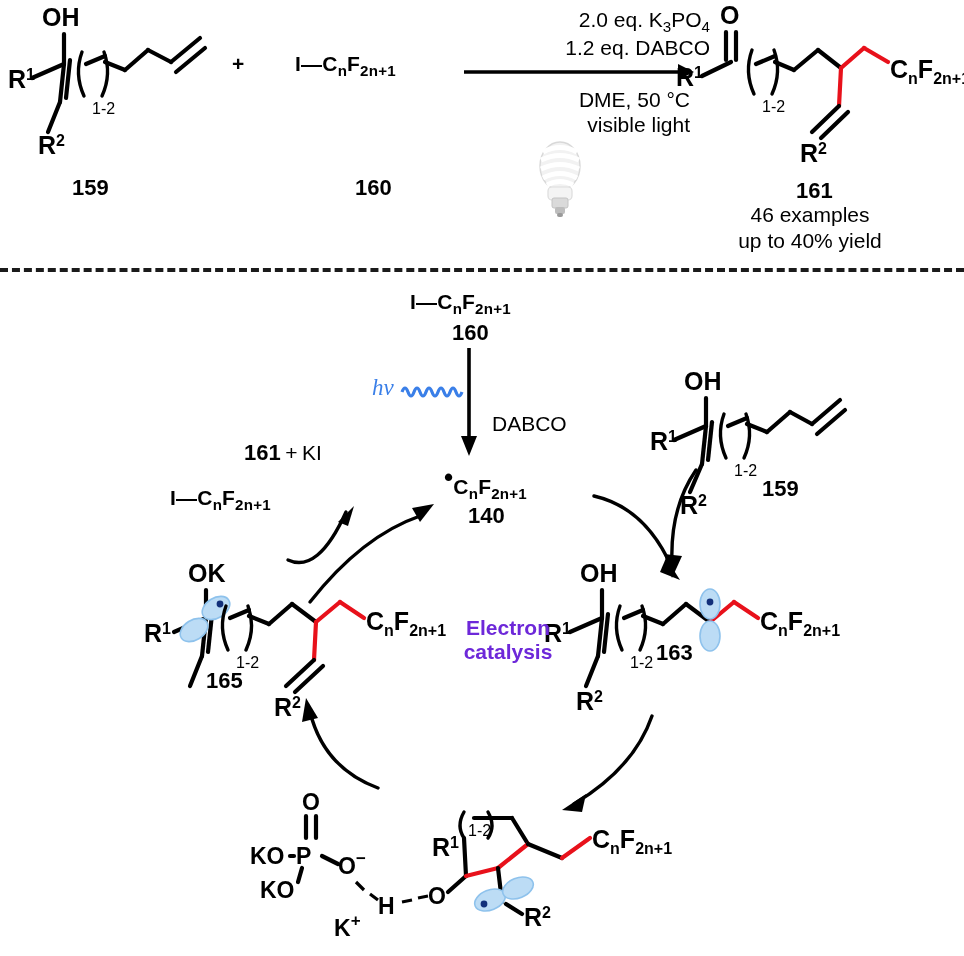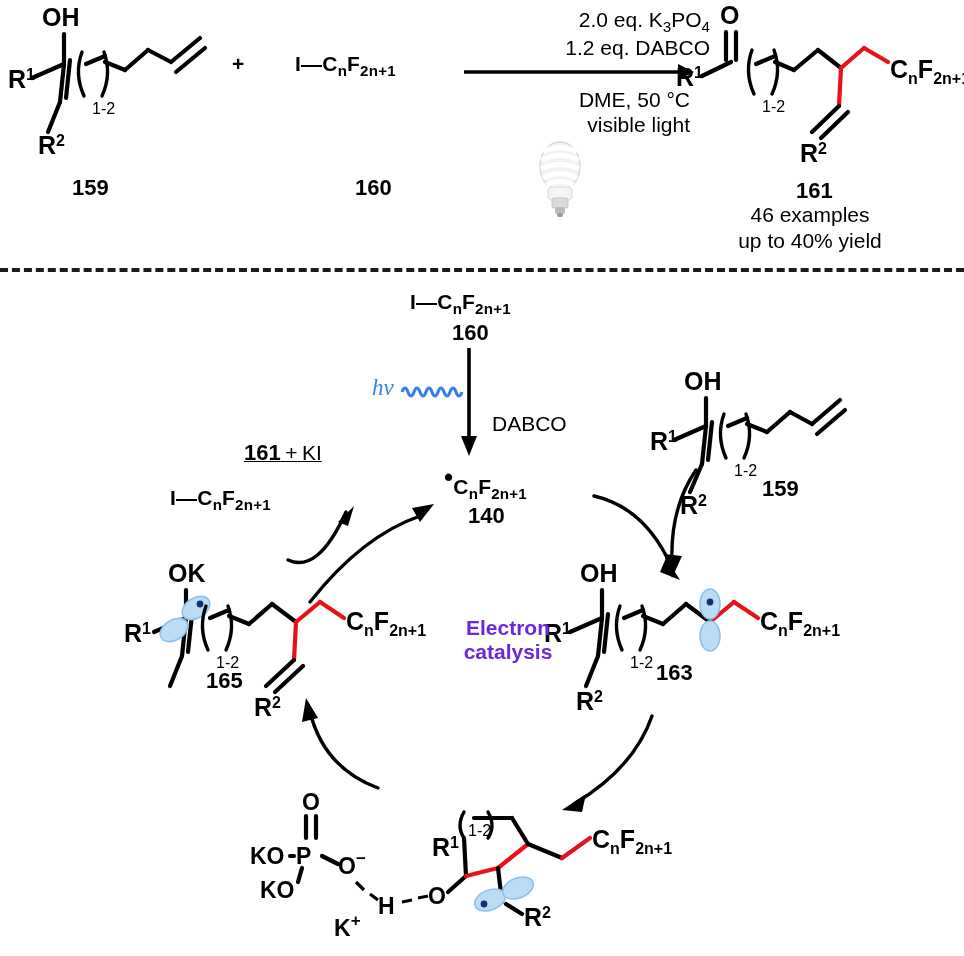--- a/index.html
+++ b/index.html
@@ -143,21 +143,21 @@
   <path class="wave" d="M0,10 q3,-8 6,0 q3,8 6,0 q3,-8 6,0 q3,8 6,0 q3,-8 6,0 q3,8 6,0 q3,-8 6,0 q3,8 6,0 q3,-8 6,0 q3,8 6,0"></path>
 </svg>
 </div>
 <div class="abs plain" style="left:492px;top:392px;margin-top:20px;">DABCO</div>
 
 <div class="abs" style="left:444px;top:462px;">
   <span class="lbl" style="font-size:26px;vertical-align:8px;">•</span><span class="lbl">C<sub>n</sub>F<sub>2n+1</sub></span>
 </div>
 <div class="abs lbl-n" style="left:468px;top:503px;">140</div>
 
-<div class="abs" style="left:244px;top:440px;text-decoration:underline;">
+<div class="abs" style="left:244px;top:440px;">
   <span class="lbl-n">161</span>
   <span class="plain">+</span>
   <span class="plain">KI</span>
 </div>
 
 <div class="abs" style="left:170px;top:486px;">
   <span class="lbl">I</span><span class="lbl">—</span><span class="lbl">C<sub>n</sub>F<sub>2n+1</sub></span>
 </div>
 
 <div class="abs" style="left:270px;top:460px;">
@@ -219,21 +219,21 @@
   <path class="bondr" d="M190,42 L214,58"></path>
   <ellipse class="lobe" cx="166" cy="44" rx="10" ry="15"></ellipse>
   <ellipse class="lobe" cx="166" cy="76" rx="10" ry="15"></ellipse>
   <circle class="dotb" cx="166" cy="42" r="3.4"></circle>
   <text class="atom" x="0" y="82">R<tspan dy="-8" font-size="16">1</tspan></text>
   <text class="atom" x="32" y="150">R<tspan dy="-8" font-size="16">2</tspan></text>
   <text class="small" x="86" y="108">1-2</text>
   <text class="atom" x="216" y="70">C<tspan dy="6" font-size="16">n</tspan><tspan dy="-6" font-size="25">F</tspan><tspan dy="6" font-size="16">2n+1</tspan></text>
 </svg>
 </div>
-<div class="abs lbl-n" style="left:656px;top:660px;">163</div>
+<div class="abs lbl-n" style="left:656px;top:640px;">163</div>
 
 <div class="abs green" style="left:428px;top:616px;width:160px;">
   <div>Electron</div>
   <div>catalysis</div>
 </div>
 
 <div class="abs" style="left:548px;top:716px;">
 <svg width="120" height="108" viewBox="0 0 120 108">
   <path class="curve" d="M104,0 q-18,52 -78,88"></path>
   <path d="M38,78 L14,94 L34,96 Z" fill="#000"></path>
@@ -283,21 +283,21 @@
 </div>
 <div class="abs lbl-n" style="left:458px;top:930px;margin-top:48px;">164</div>
 
 <div class="abs" style="left:262px;top:696px;">
 <svg width="130" height="110" viewBox="0 0 130 110">
   <path class="curve" d="M116,92 q-54,-20 -68,-76"></path>
   <path d="M40,26 L44,2 L56,22 Z" fill="#000"></path>
 </svg>
 </div>
 
-<div class="abs" style="left:124px;top:560px;">
+<div class="abs" style="left:144px;top:560px;">
 <svg width="300" height="160" viewBox="0 0 300 160">
   <text class="atom" x="44" y="22">OK</text>
   <path class="bond" d="M62,30 L62,58"></path>
   <path class="bond" d="M62,58 L30,72"></path>
   <path class="bond" d="M62,58 L58,96"></path>
   <path class="bond" d="M68,54 L64,92"></path>
   <path class="bond" d="M58,96 L46,126"></path>
   <ellipse class="lobe" cx="72" cy="48" rx="15" ry="10" transform="rotate(-32 72 48)"></ellipse>
   <ellipse class="lobe" cx="50" cy="70" rx="15" ry="10" transform="rotate(-32 50 70)"></ellipse>
   <circle class="dotb" cx="76" cy="44" r="3.4"></circle>

